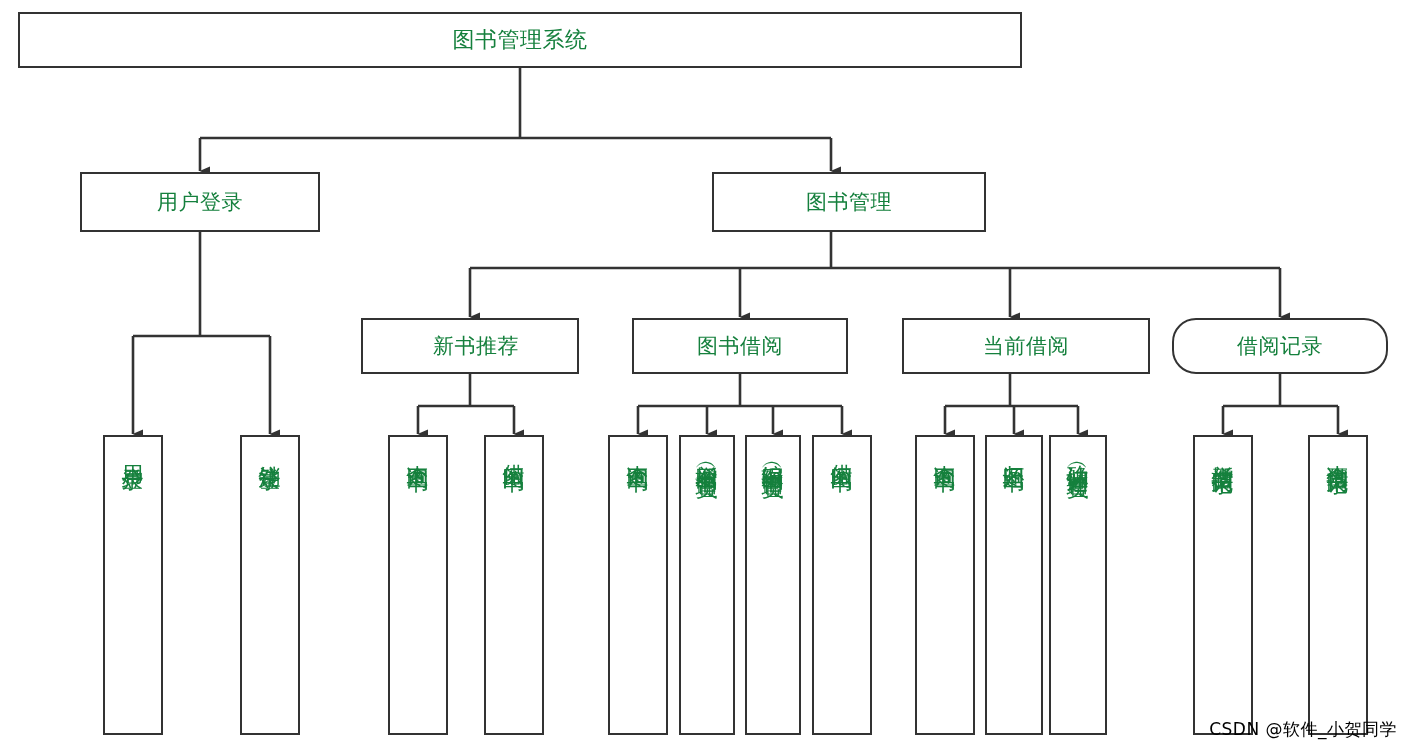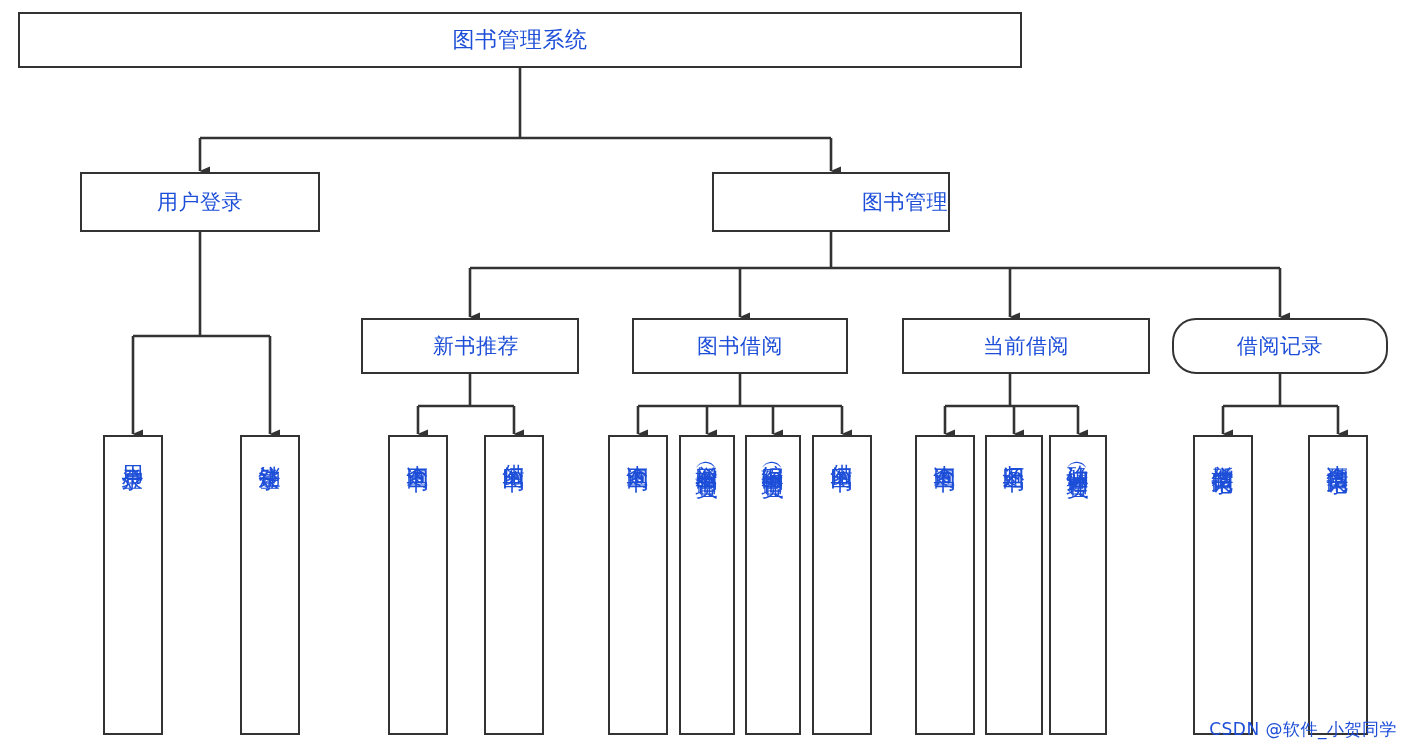--- a/index.html
+++ b/index.html
@@ -27,21 +27,21 @@
     pointer-events: none;
   }
   .node {
     position: absolute;
     box-sizing: border-box;
     background: #ffffff;
     border: 2px solid #333333;
     display: flex;
     align-items: center;
     justify-content: center;
-    color: #1d4ed8;
+    color: #15803d;
   }
   .node-label {
     text-align: center;
     line-height: 1.18;
     white-space: nowrap;
   }
   
   .node.horiz .node-label {
     font-size: 21px;
     letter-spacing: 0.5px;
@@ -61,21 +61,21 @@
     font-size: 22px;
     line-height: 1.05;
     letter-spacing: 2px;
     white-space: nowrap;
   }
   #watermark {
     position: absolute;
     right: 8px;
     bottom: 6px;
     font-size: 17px;
-    color: #1d4ed8;
+    color: #000000;
     white-space: nowrap;
     letter-spacing: 0.5px;
     user-select: none;
   }
 </style>
 </head>
 <body>
 
 <div id="diagram-root">
   <svg id="edge-layer" viewBox="0 0 1405 747" width="1405" height="747" xmlns="http://www.w3.org/2000/svg">
@@ -121,21 +121,21 @@
       </g>
   </svg>
 
   <div id="nodes">
       <div class="node horiz root" style="left: 18px; top: 12px; width: 1004px; height: 56px;">
         <span class="node-label">图书管理系统</span>
       </div>
       <div class="node horiz" style="left: 80px; top: 172px; width: 240px; height: 60px;">
         <span class="node-label">用户登录</span>
       </div>
-      <div class="node horiz" style="left: 712px; top: 172px; width: 238px; height: 60px; justify-content: flex-end;">
+      <div class="node horiz" style="left: 712px; top: 172px; width: 274px; height: 60px;">
         <span class="node-label">图书管理</span>
       </div>
       <div class="node horiz" style="left: 361px; top: 318px; width: 218px; height: 56px; padding-left: 12px;">
         <span class="node-label">新书推荐</span>
       </div>
       <div class="node horiz" style="left: 632px; top: 318px; width: 216px; height: 56px; justify-content: center;">
         <span class="node-label">图书借阅</span>
       </div>
       <div class="node horiz" style="left: 902px; top: 318px; width: 248px; height: 56px;">
         <span class="node-label">当前借阅</span>

